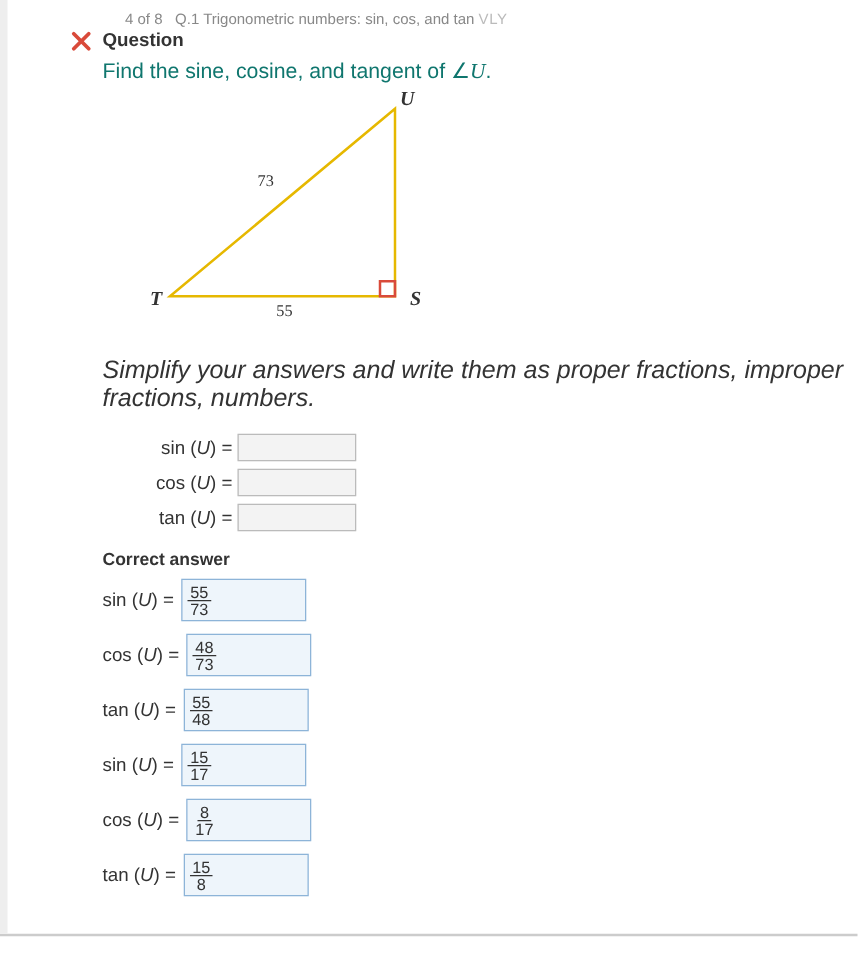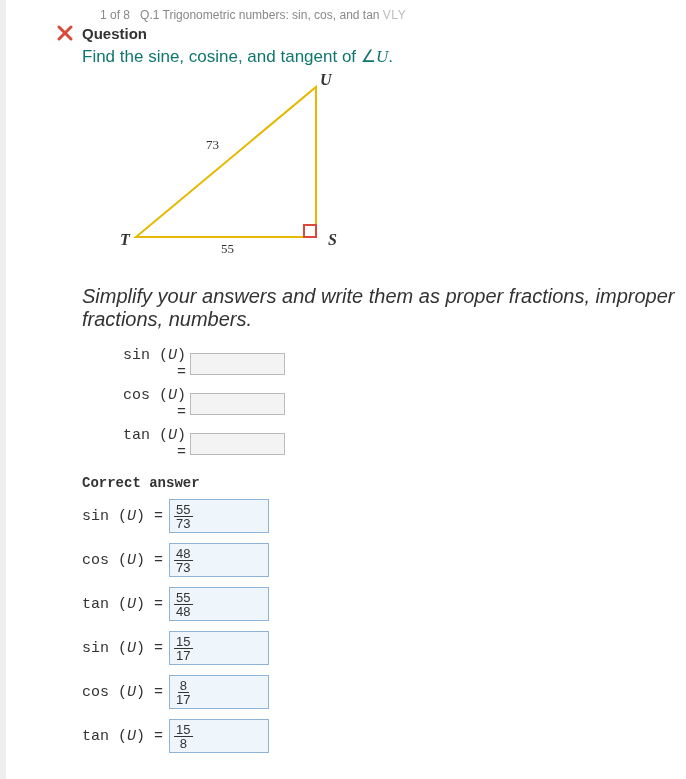--- a/index.html
+++ b/index.html
@@ -31,21 +31,21 @@
     font-size: 12px;
     color: #888;
     margin-left: 44px;
   }
   .breadcrumb .vly {
     color: #bbb;
     letter-spacing: 0.5px;
   }
   .qrow {
     display: flex;
-    align-items: center;
+    align-items: flex-start;
     margin-top: 2px;
   }
   .x-icon {
     width: 18px;
     height: 18px;
     margin-right: 8px;
     display: inline-flex;
     align-items: center;
     justify-content: center;
   }
@@ -86,35 +86,33 @@
   .inp-row {
     display: flex;
     align-items: center;
     margin-bottom: 6px;
     font-size: 15px;
   }
   .func {
     width: 70px;
     text-align: right;
     margin-right: 4px;
-    font-family: Liberation Mono, monospace;
   }
   .func .it { font-style: italic; }
   .inp {
     width: 95px;
     height: 22px;
     border: 1px solid #bbb;
     background: #f3f3f3;
     box-sizing: border-box;
   }
   .section-head {
     font-weight: bold;
     font-size: 14px;
     margin: 14px 0 8px 26px;
-    font-family: Liberation Mono, monospace;
   }
   .ans-block { margin-left: 26px; }
   .ans-row {
     display: flex;
     align-items: center;
     margin-bottom: 10px;
     font-size: 15px;
   }
   .ans-row .func { width: auto; text-align: left; margin-right:6px; }
   .frac-box {
@@ -139,21 +137,21 @@
   .frac .den { padding: 0 2px; }
 </style>
 </head>
 <body>
 
 <div class="page" style="position:relative;">
   <div class="left-bar"></div>
 
   <div class="content">
     <div class="breadcrumb">
-      <span>1 of 8</span>&nbsp;&nbsp;
+      <span>4 of 8</span>&nbsp;&nbsp;
       <span>Q.1 Trigonometric numbers: sin, cos, and tan</span>
       <span class="vly">VLY</span>
     </div>
 
     <div class="qrow">
       <span class="x-icon">
         <svg width="18" height="18" viewBox="0 0 18 18">
           <line x1="3" y1="3" x2="15" y2="15" stroke="#d94a3a" stroke-width="3" stroke-linecap="round"></line>
           <line x1="15" y1="3" x2="3" y2="15" stroke="#d94a3a" stroke-width="3" stroke-linecap="round"></line>
         </svg>

